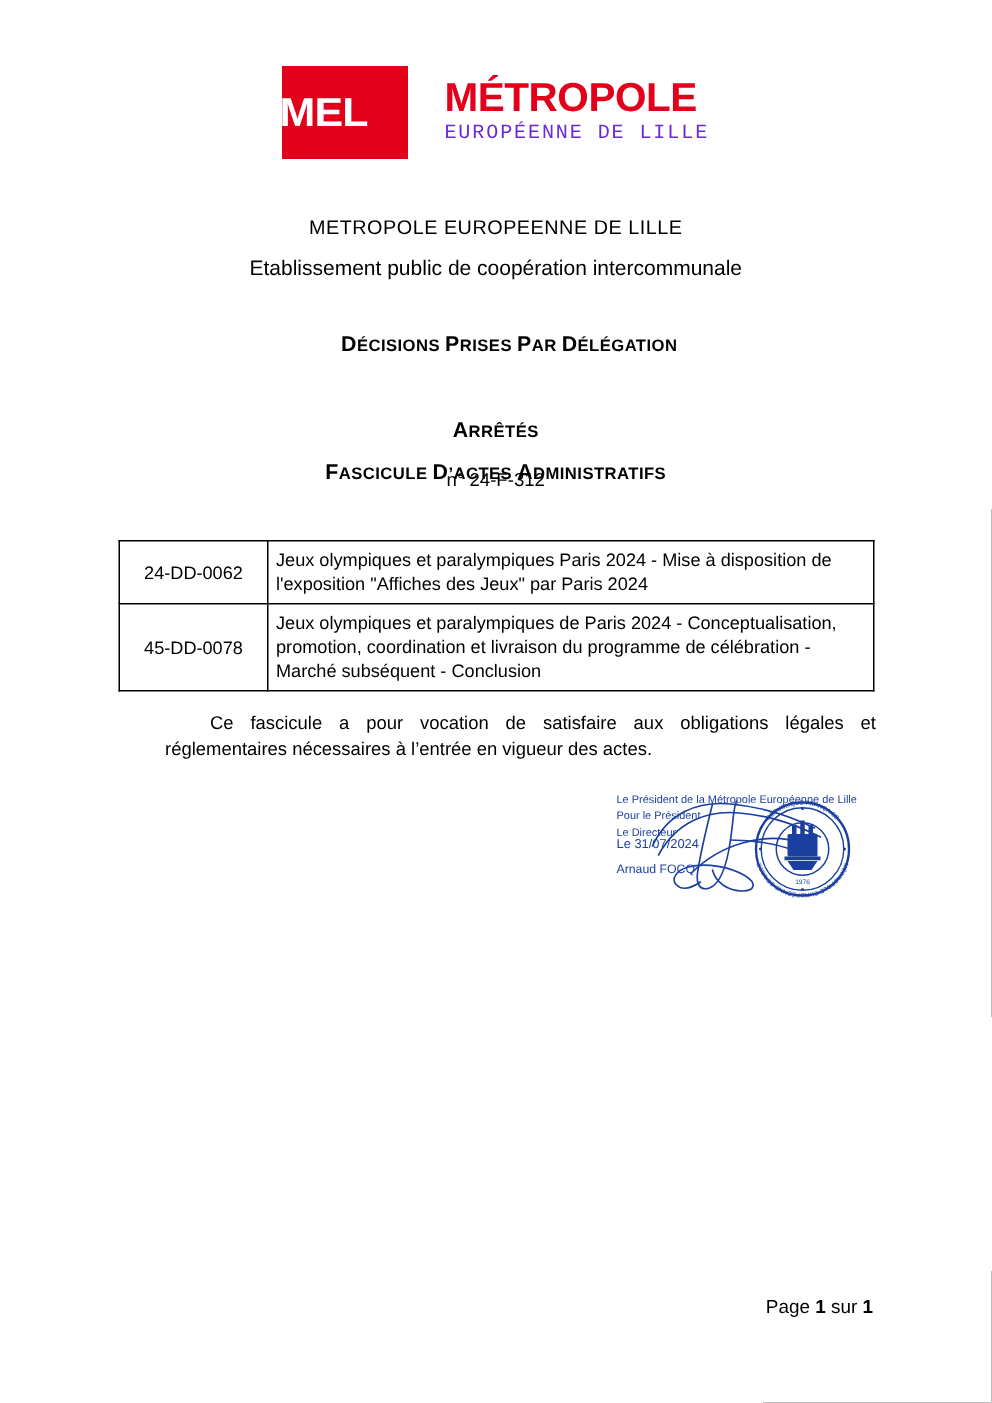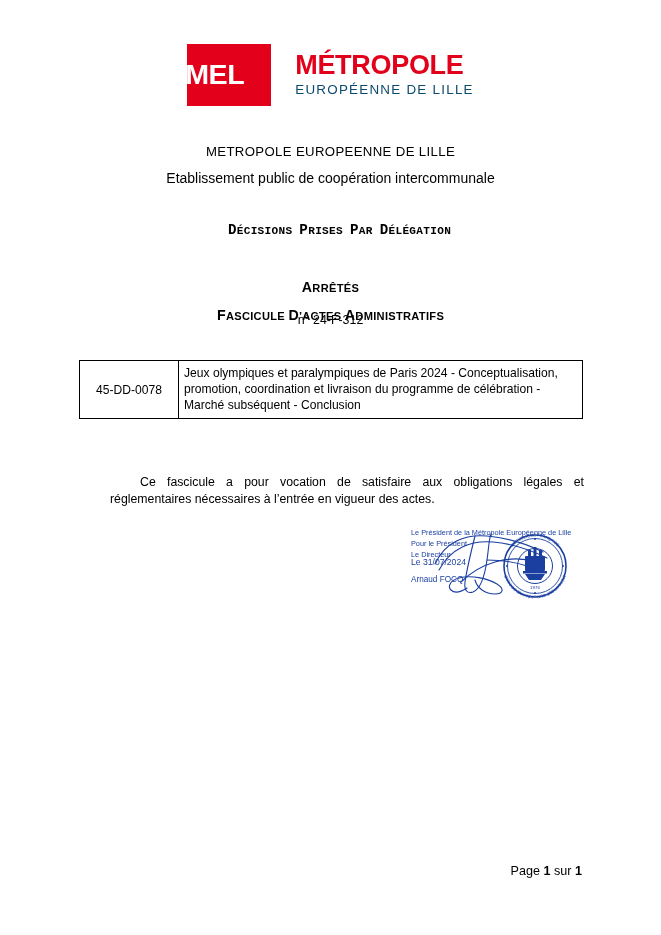--- a/index.html
+++ b/index.html
@@ -59,24 +59,24 @@
   }
   .logo-metropole {
     font-family: "Liberation Sans", sans-serif;
     font-weight: bold;
     font-size: 27px;
     color: #e2001a;
     line-height: 1.02;
     letter-spacing: -0.3px;
   }
   .logo-sub {
-    font-family: Liberation Sans, sans-serif;
+    font-family: Liberation Mono, monospace;
     font-weight: normal;
     font-size: 13.4px;
-    color: #0c4a6e;
+    color: #6d28d9;
     letter-spacing: 1.25px;
     line-height: 1.1;
     margin-top: 3px;
   }
 
   
   .hdr-main {
     position: absolute;
     left: 0; right: 0;
     top: 144px;
@@ -93,21 +93,21 @@
   }
   .title-smallcaps {
     text-align: center;
     font-weight: bold;
     font-size: 11.1px;
     letter-spacing: 0.3px;
   }
   .title-smallcaps .cap {
     font-size: 14.2px;
   }
-  .t-decisions { position: absolute; left: 18px; right: 0; top: 222px; font-family: Liberation Mono, monospace; }
+  .t-decisions { position: absolute; left: 18px; right: 0; top: 222px; }
   .t-arretes   { position: absolute; left: 0; right: 0; top: 279px; }
   .t-fascicule { position: absolute; left: 0; right: 0; top: 307px; }
   .t-numero {
     position: absolute;
     left: 0; right: 0;
     top: 313px;
     text-align: center;
     font-size: 12.4px;
   }
 
@@ -227,20 +227,24 @@
   <div class="hdr-sub">Etablissement public de coopération intercommunale</div>
 
   <div class="title-smallcaps t-decisions"><span class="cap">D</span>ÉCISIONS <span class="cap">P</span>RISES <span class="cap">P</span>AR <span class="cap">D</span>ÉLÉGATION</div>
   <div class="title-smallcaps t-arretes"><span class="cap">A</span>RRÊTÉS</div>
   <div class="title-smallcaps t-fascicule"><span class="cap">F</span>ASCICULE <span class="cap">D</span>’ACTES <span class="cap">A</span>DMINISTRATIFS</div>
   <div class="t-numero">n° 24-F-312</div>
 
   <table class="acts-table">
     <tbody>
       <tr>
+        <td class="code">24-DD-0062</td>
+        <td class="desc">Jeux olympiques et paralympiques Paris 2024 - Mise à disposition de l'exposition "Affiches des Jeux" par Paris 2024</td>
+      </tr>
+      <tr>
         <td class="code">45-DD-0078</td>
         <td class="desc">Jeux olympiques et paralympiques de Paris 2024 - Conceptualisation, promotion, coordination et livraison du programme de célébration - Marché subséquent - Conclusion</td>
       </tr>
     </tbody>
   </table>
 
   <div class="intro">Ce fascicule a pour vocation de satisfaire aux obligations légales et réglementaires nécessaires à l’entrée en vigueur des actes.</div>
 
   <div class="sig-block">
     <div class="sig-lines">

